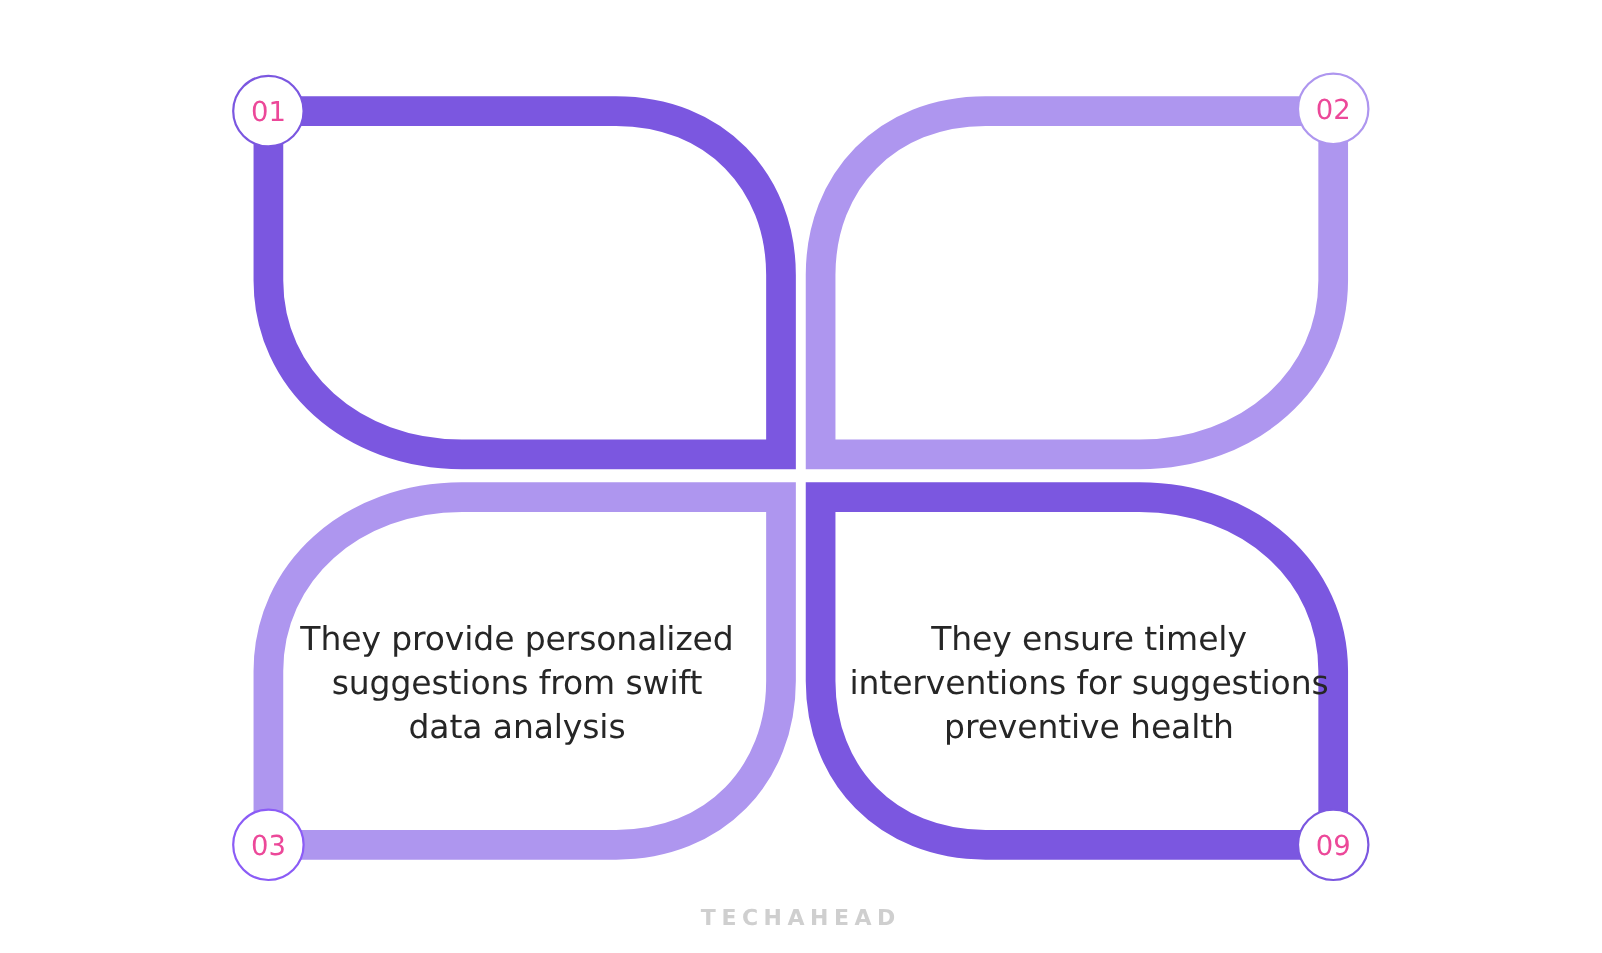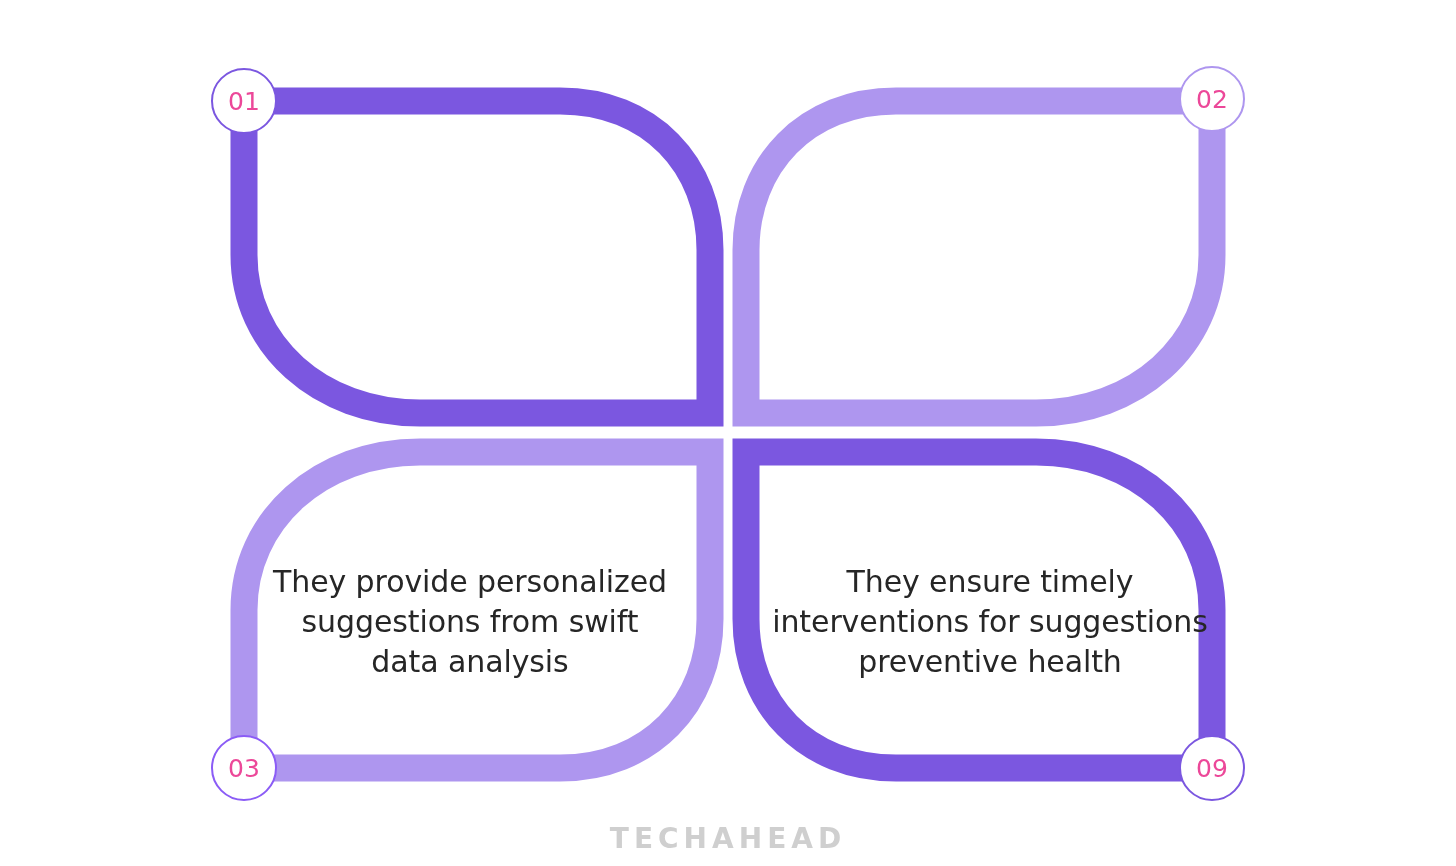--- a/index.html
+++ b/index.html
@@ -63,21 +63,21 @@
   #badge-03 { left: 211px; top: 735px; border: 2px solid #8b5cf6; }
   #badge-04 { left: 1179px; top: 735px; border: 2px solid #7B57E0; }
 
   .watermark {
     position: absolute;
     left: 0;
     top: 822px;
     width: 1456px;
     text-align: center;
     color: #cfcfcf;
-    font-size: 28px;
+    font-size: 20px;
     letter-spacing: 5px;
     font-weight: bold;
     font-family: "DejaVu Sans", "Liberation Sans", sans-serif;
   }
 </style>
 </head>
 <body>
 
 <div class="stage">
 

